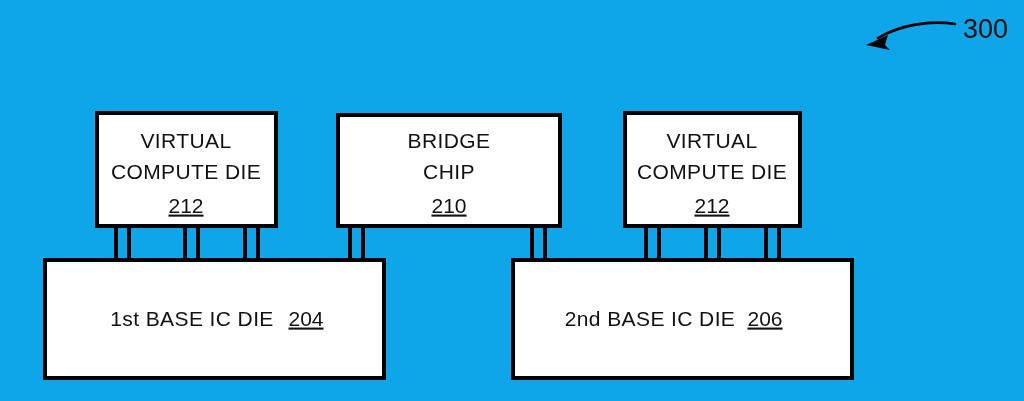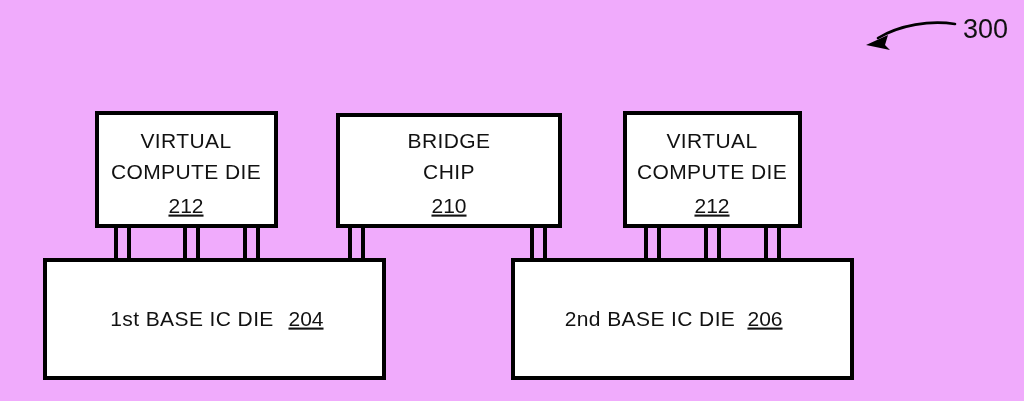--- a/index.html
+++ b/index.html
@@ -10,21 +10,21 @@
   body {
     width: 1024px;
     height: 401px;
     overflow: hidden;
     font-family: "Liberation Sans", sans-serif;
   }
   #figure-root {
     position: relative;
     width: 1024px;
     height: 401px;
-    background: #f0abfc;
+    background: #0ea5e9;
     text-align: right;
   }
   svg.figure-canvas {
     display: block;
     width: 1024px;
     height: 401px;
   }
   .die-box {
     fill: #ffffff;
     stroke: #000000;

